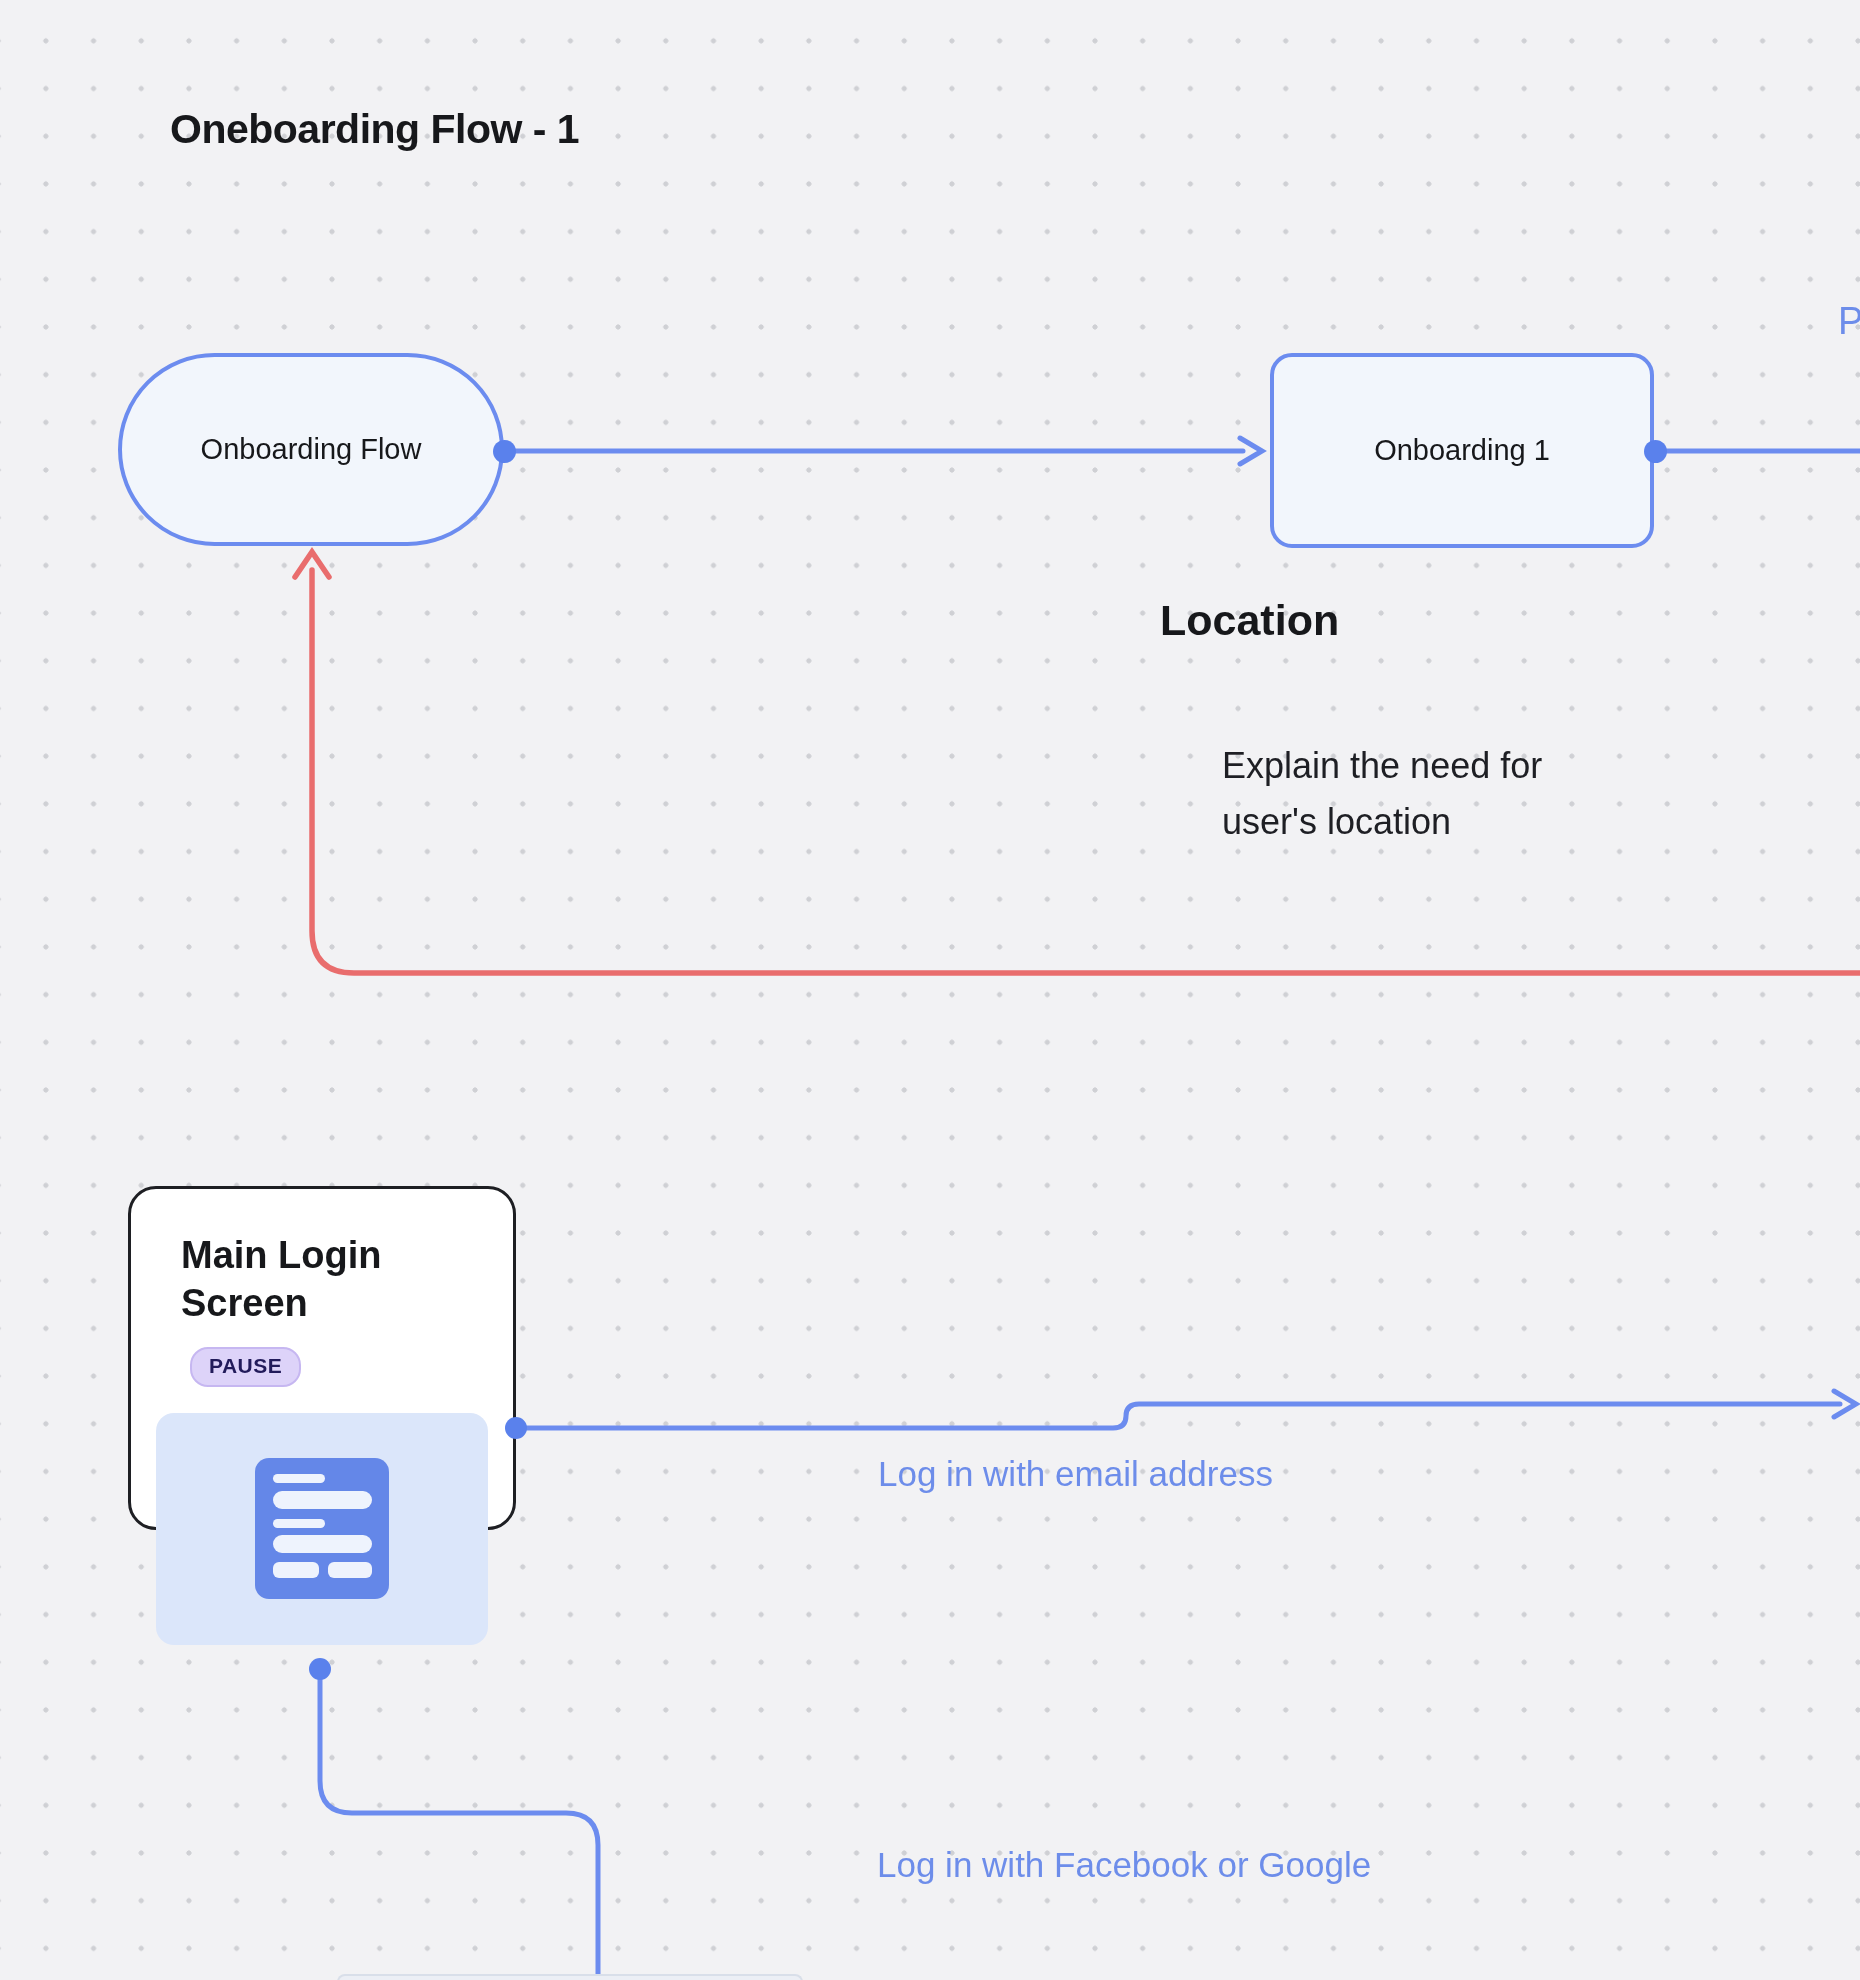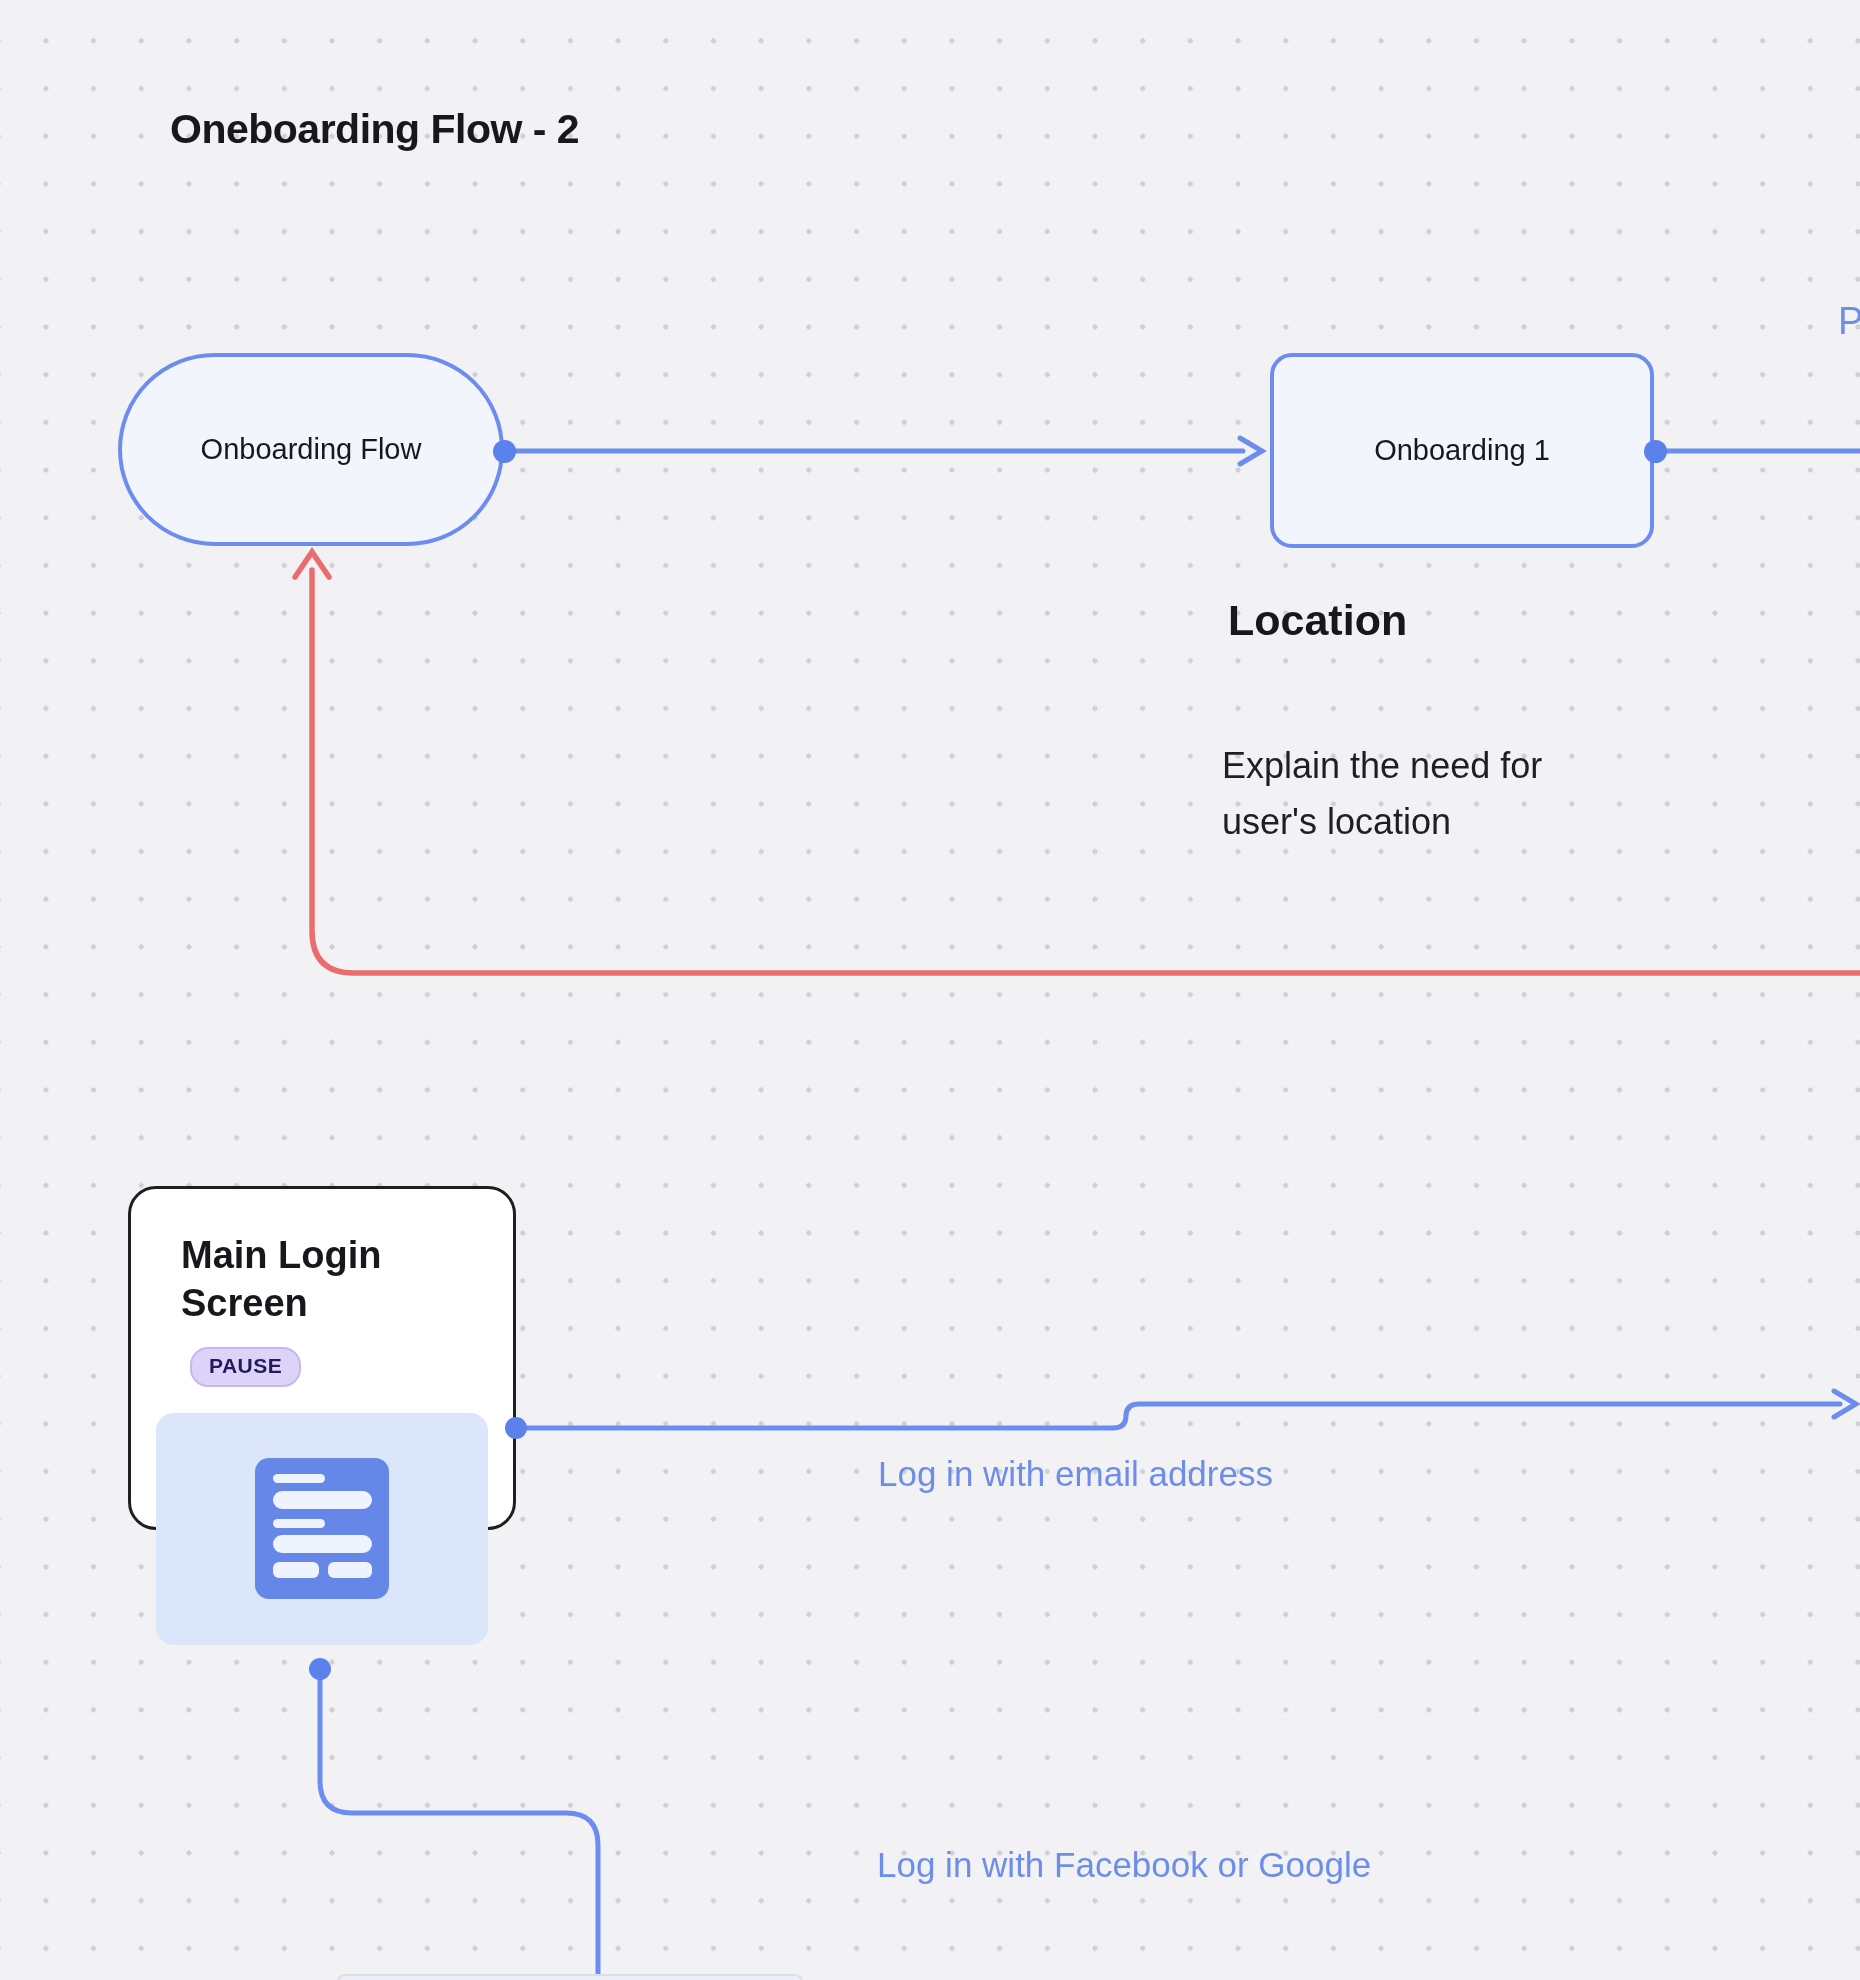--- a/index.html
+++ b/index.html
@@ -99,35 +99,35 @@
 
     <path class="edge-red" d="M 1862 973 H 354 Q 312 973 312 931 V 570"></path>
     <path class="edge-red" d="M 295 577 L 312 552 L 329 577"></path>
 
     <path class="edge-blue" d="M 517 1428 H 1113 Q 1126 1428 1126 1416 Q 1126 1404 1139 1404 H 1840"></path>
     <path class="edge-blue" d="M 1834 1391 L 1856 1404 L 1834 1417"></path>
 
     <path class="edge-blue" d="M 320 1670 V 1781 Q 320 1813 352 1813 H 566 Q 598 1813 598 1845 V 1982"></path>
   </svg>
 
-  <div class="abs section-title" style="left:170px;top:106px;">Oneboarding Flow - 2</div>
+  <div class="abs section-title" style="left:170px;top:106px;">Oneboarding Flow - 1</div>
 
   <div class="abs node pill" style="left:118px;top:353px;width:386px;height:193px;">
     <span>Onboarding Flow</span>
   </div>
   <div class="port" style="left:493px;top:440px;"></div>
 
   <div class="abs node rect" style="left:1270px;top:353px;width:384px;height:195px;text-align:right;">
     <span>Onboarding 1</span>
   </div>
   <div class="port" style="left:1644px;top:440px;"></div>
 
   <div class="abs clipped-label" style="left:1838px;top:300px;">P</div>
 
-  <div class="abs note-heading" style="left:1228px;top:596px;">Location</div>
+  <div class="abs note-heading" style="left:1160px;top:596px;">Location</div>
   <div class="abs note-body" style="left:1222px;top:706px;">Explain the need for user's location</div>
 
 
   <div class="abs card" style="left:128px;top:1186px;">
     <div class="card-title">Main Login Screen</div>
     <div class="badge">PAUSE</div>
     <div class="thumb-panel">
       <div class="form-icon">
         <div class="row r-label1"></div>
         <div class="row r-input1"></div>

